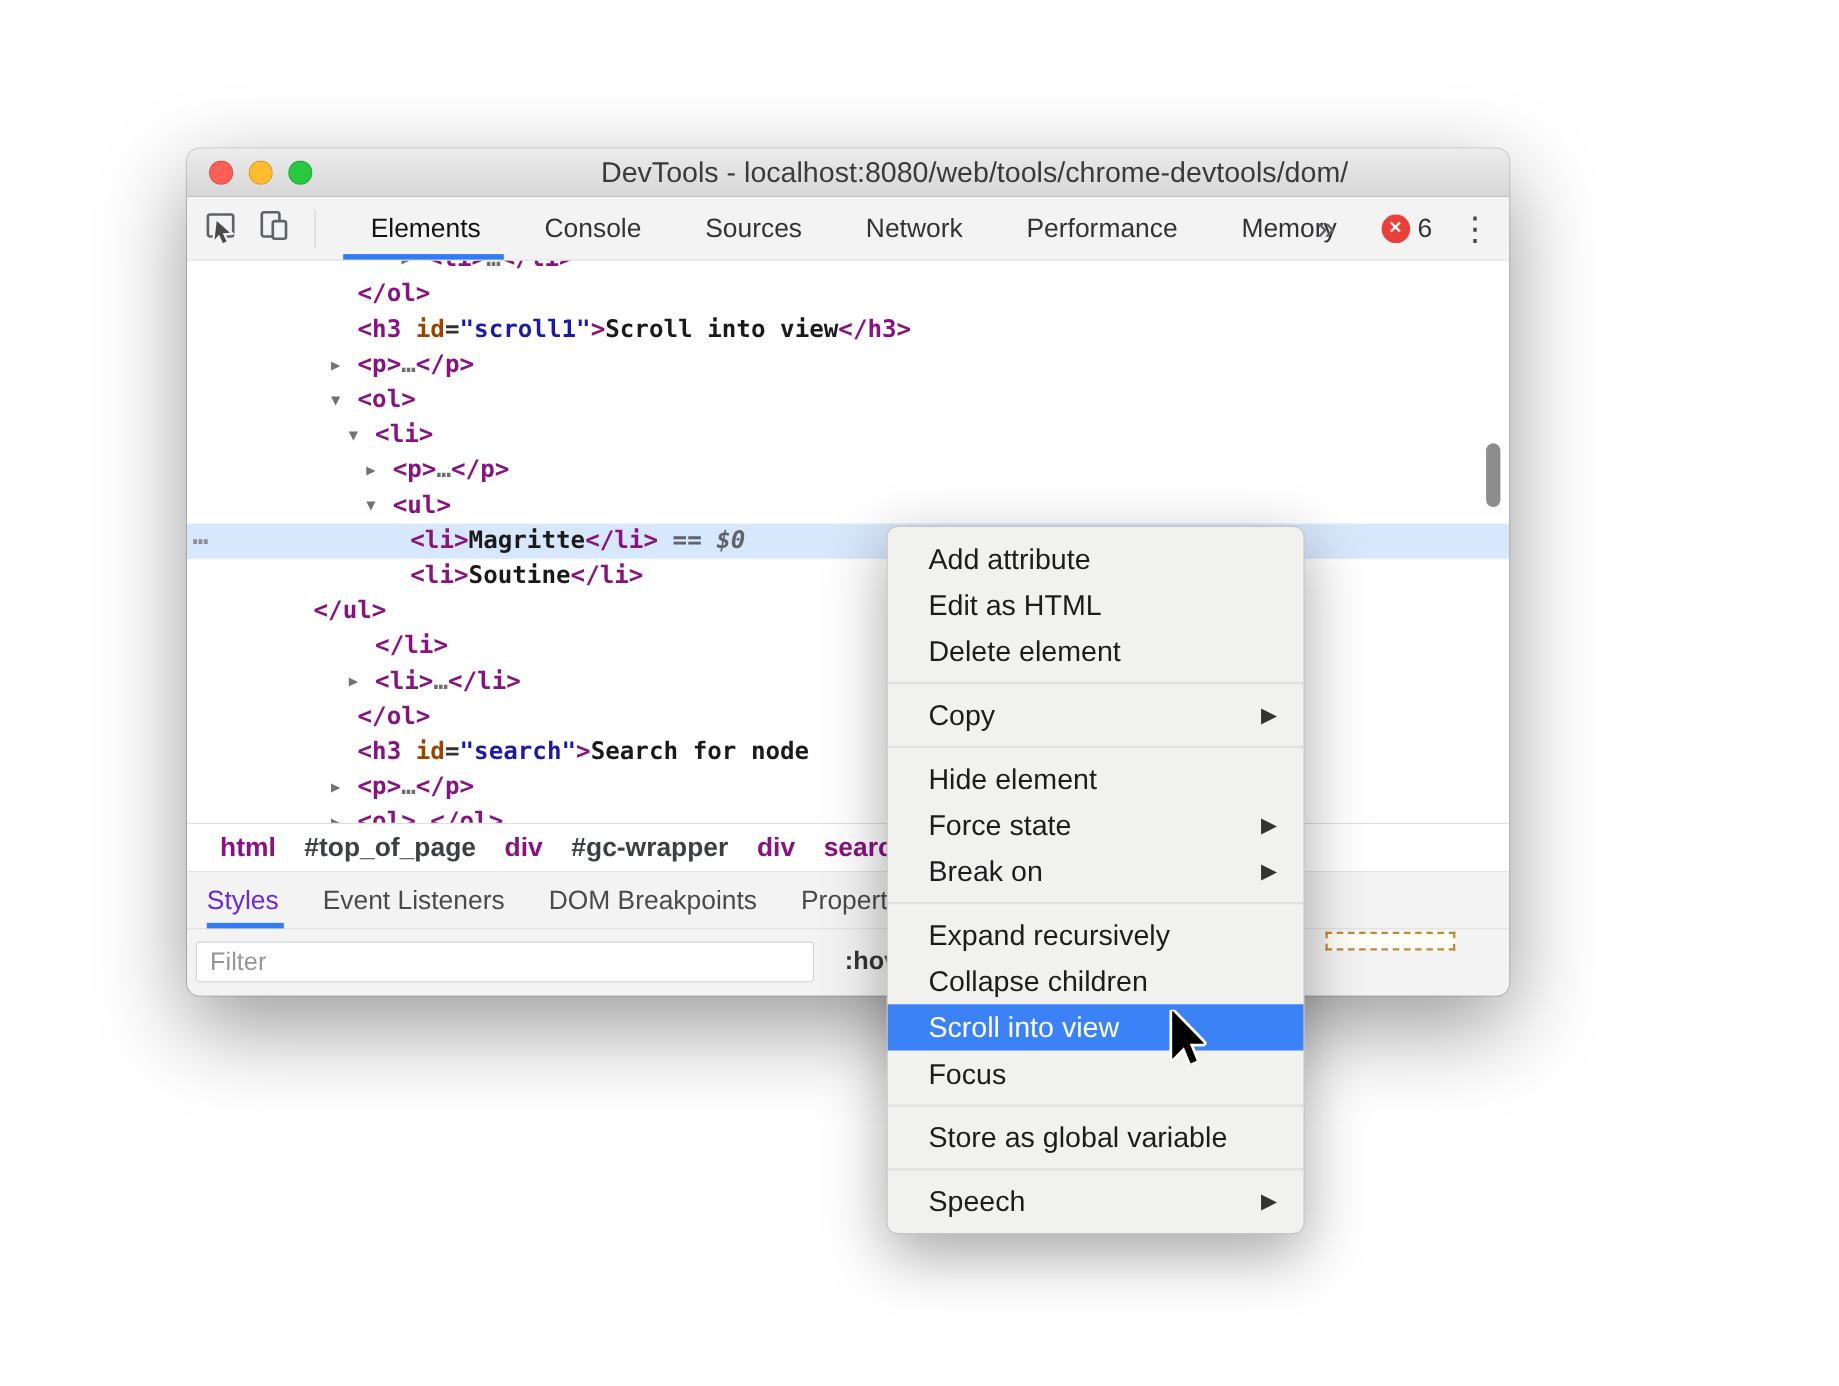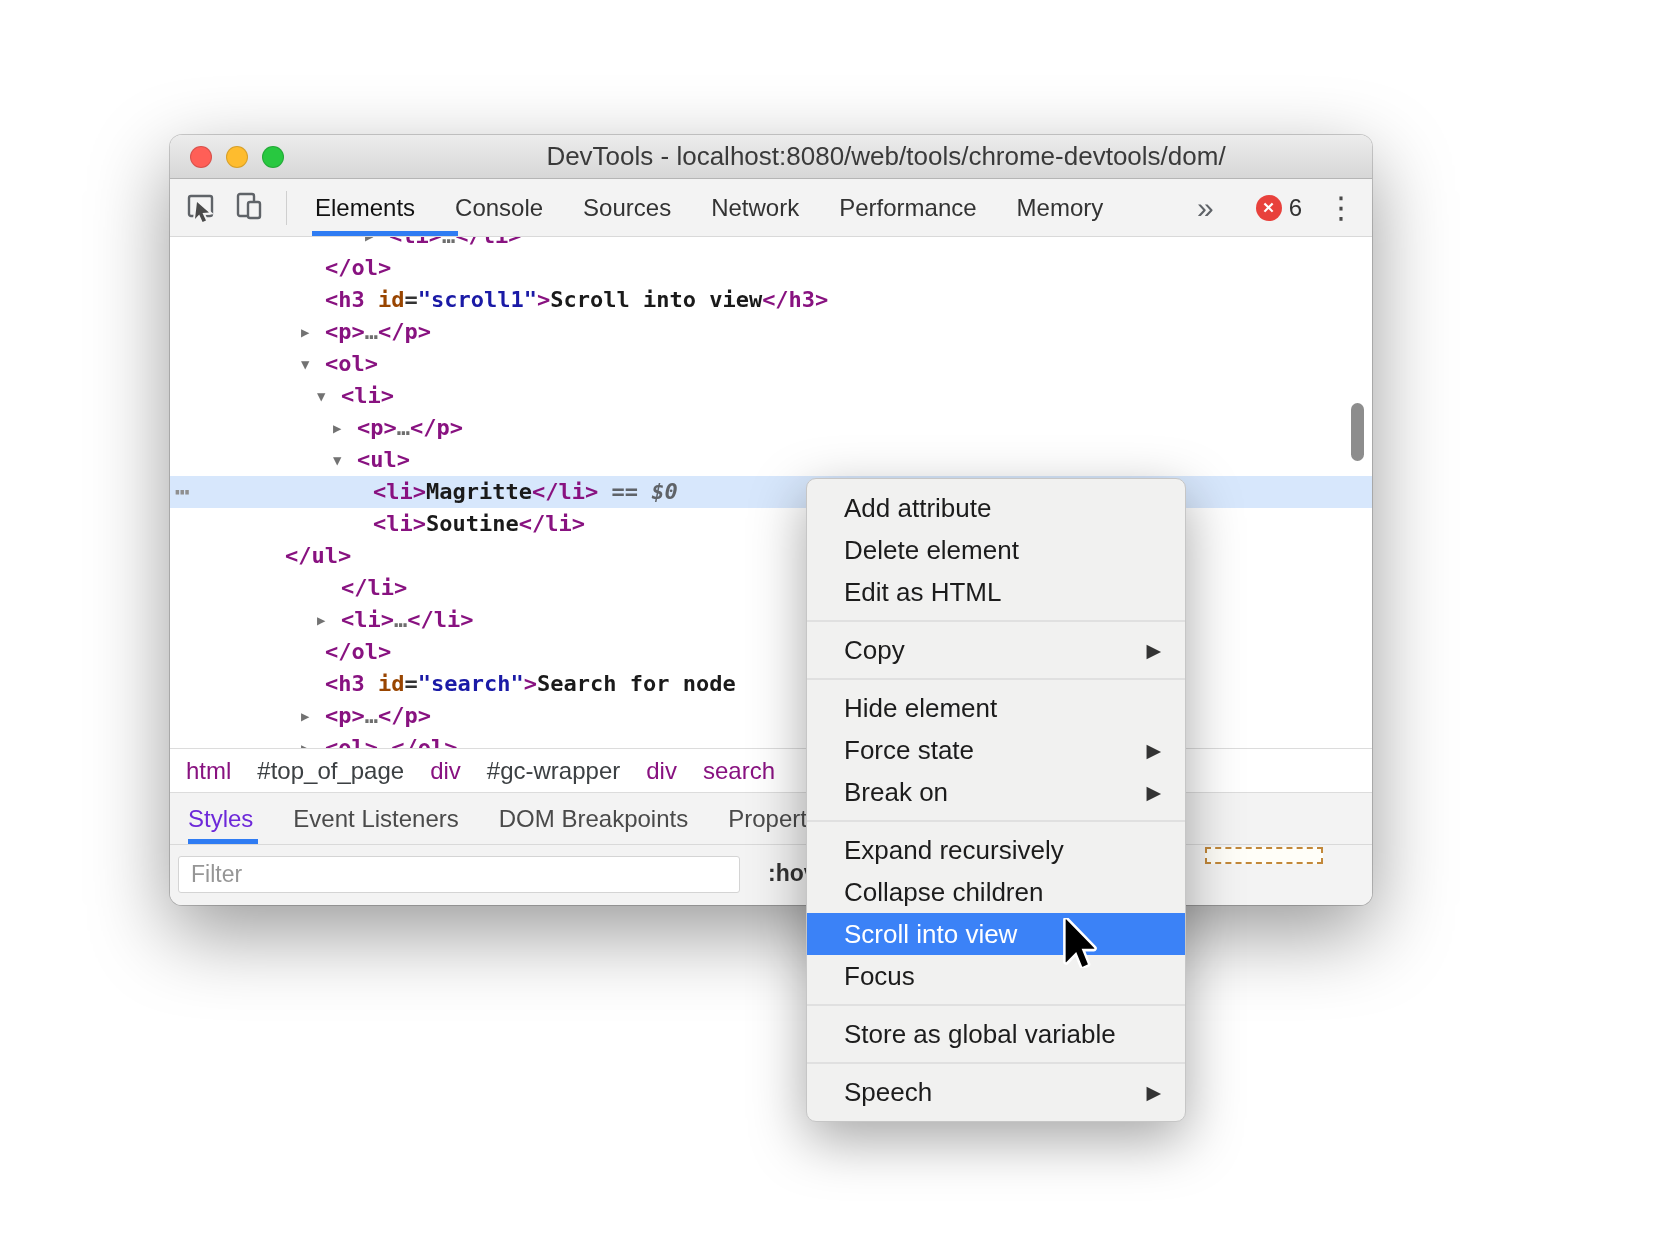--- a/index.html
+++ b/index.html
@@ -20,21 +20,21 @@
   .title{ text-align:center; line-height:43px; font-size:26px; color:#3a3a3a; padding-left:230px;
           white-space:nowrap; overflow:hidden; }
 
   
   .toolbar{ position:relative; height:58px; background:#f3f3f3;
             border-bottom:1px solid #d9d9d9; display:flex; align-items:center; }
   .tbtn{ width:34px; height:34px; display:flex; align-items:center; justify-content:center; }
   .tbtn.inspect{ margin-left:14px; }
   .tbtn.device{ margin-left:14px; }
   .tb-sep{ width:1px; height:34px; background:#cfcfcf; margin-left:20px; }
-  .tabs{ display:flex; gap:40px; margin-left:28px; font-size:24px; color:#333; white-space:nowrap; }
+  .tabs{ display:flex; gap:58px; margin-left:50px; font-size:24px; color:#333; white-space:nowrap; }
   .tab{ line-height:57px; }
   .tab.active{ color:#111; }
   .tab-underline{ position:absolute; left:142px; bottom:0; width:146px; height:5px; background:#2f7cf3; }
   .toolbar-right{ position:absolute; right:8px; top:0; height:57px; display:flex; align-items:center; gap:16px; }
   .chevrons{ font-size:30px; color:#5f6368; margin-right:26px; }
   .err-badge{ display:flex; align-items:center; gap:7px; }
   .err-circle{ width:26px; height:26px; border-radius:50%; background:#e8413c; color:#fff;
                font-size:15px; line-height:26px; text-align:center; font-weight:bold; }
   .err-count{ font-size:24px; color:#333; }
   .kebab{ font-size:30px; color:#494949; padding:0 8px; }
@@ -46,21 +46,21 @@
   .dom-row{ position:relative; height:32px; line-height:32px; white-space:pre;font-weight:bold; }
   .dom-row.selected{ background:#d7e7fc; }
   .tw{ position:absolute; top:0; font-size:14px; color:#727272; line-height:32px; }
   .gutter-dots{ position:absolute; left:5px; top:0; color:#8f8f8f; font-size:24px; letter-spacing:-3px; }
   .tk-t{ color:#881280; } .tk-a{ color:#994500; } .tk-v{ color:#1a1aa6; }
   .tk-p{ color:#333; }    .tk-x{ color:#1a1a1a; } .tk-e{ color:#6e6e6e; }
   .tk-q{ color:#5f6368; } .tk-d{ color:#5f6368; font-style:italic; }
 
   
   .crumbs{ height:45px; background:#fff; border-top:1px solid #dcdcdc; border-bottom:1px solid #dcdcdc;
-           display:flex; align-items:center; gap:26px; padding-left:16px; font-size:24px; }
+           display:flex; align-items:center; gap:26px; padding-left:30px; font-size:24px;font-weight:bold; }
   .crumb.tag{ color:#881280; } .crumb.id{ color:#3c4043; }
 
   
   .side-tabs{ position:relative; height:52px; background:#f3f3f3; border-bottom:1px solid #d9d9d9;
               display:flex; gap:40px; align-items:center; padding-left:18px; font-size:24px;
               color:#4a4a4a; white-space:nowrap; }
   .side-tab.active{ color:#6d28d9; }
   .side-underline{ position:absolute; left:18px; bottom:0; width:70px; height:5px; background:#2f7cf3; }
 
   
@@ -184,22 +184,22 @@
       <input class="filter-input" placeholder="Filter" style="">
       <span class="hov">:hov</span>
     </div>
 
     <div class="boxmodel-frag"></div>
     <div class="scroll-thumb"></div>
   </div>
 
   <div class="ctx-menu" id="ctx-menu">
       <div class="menu-item"><span>Add attribute</span></div>
+      <div class="menu-item"><span>Edit as HTML</span></div>
       <div class="menu-item"><span>Delete element</span></div>
-      <div class="menu-item"><span>Edit as HTML</span></div>
       <div class="menu-sep"></div>
       <div class="menu-item"><span>Copy</span><span class="menu-arrow">▶</span></div>
       <div class="menu-sep"></div>
       <div class="menu-item"><span>Hide element</span></div>
       <div class="menu-item"><span>Force state</span><span class="menu-arrow">▶</span></div>
       <div class="menu-item"><span>Break on</span><span class="menu-arrow">▶</span></div>
       <div class="menu-sep"></div>
       <div class="menu-item"><span>Expand recursively</span></div>
       <div class="menu-item"><span>Collapse children</span></div>
       <div class="menu-item hl"><span>Scroll into view</span></div>

